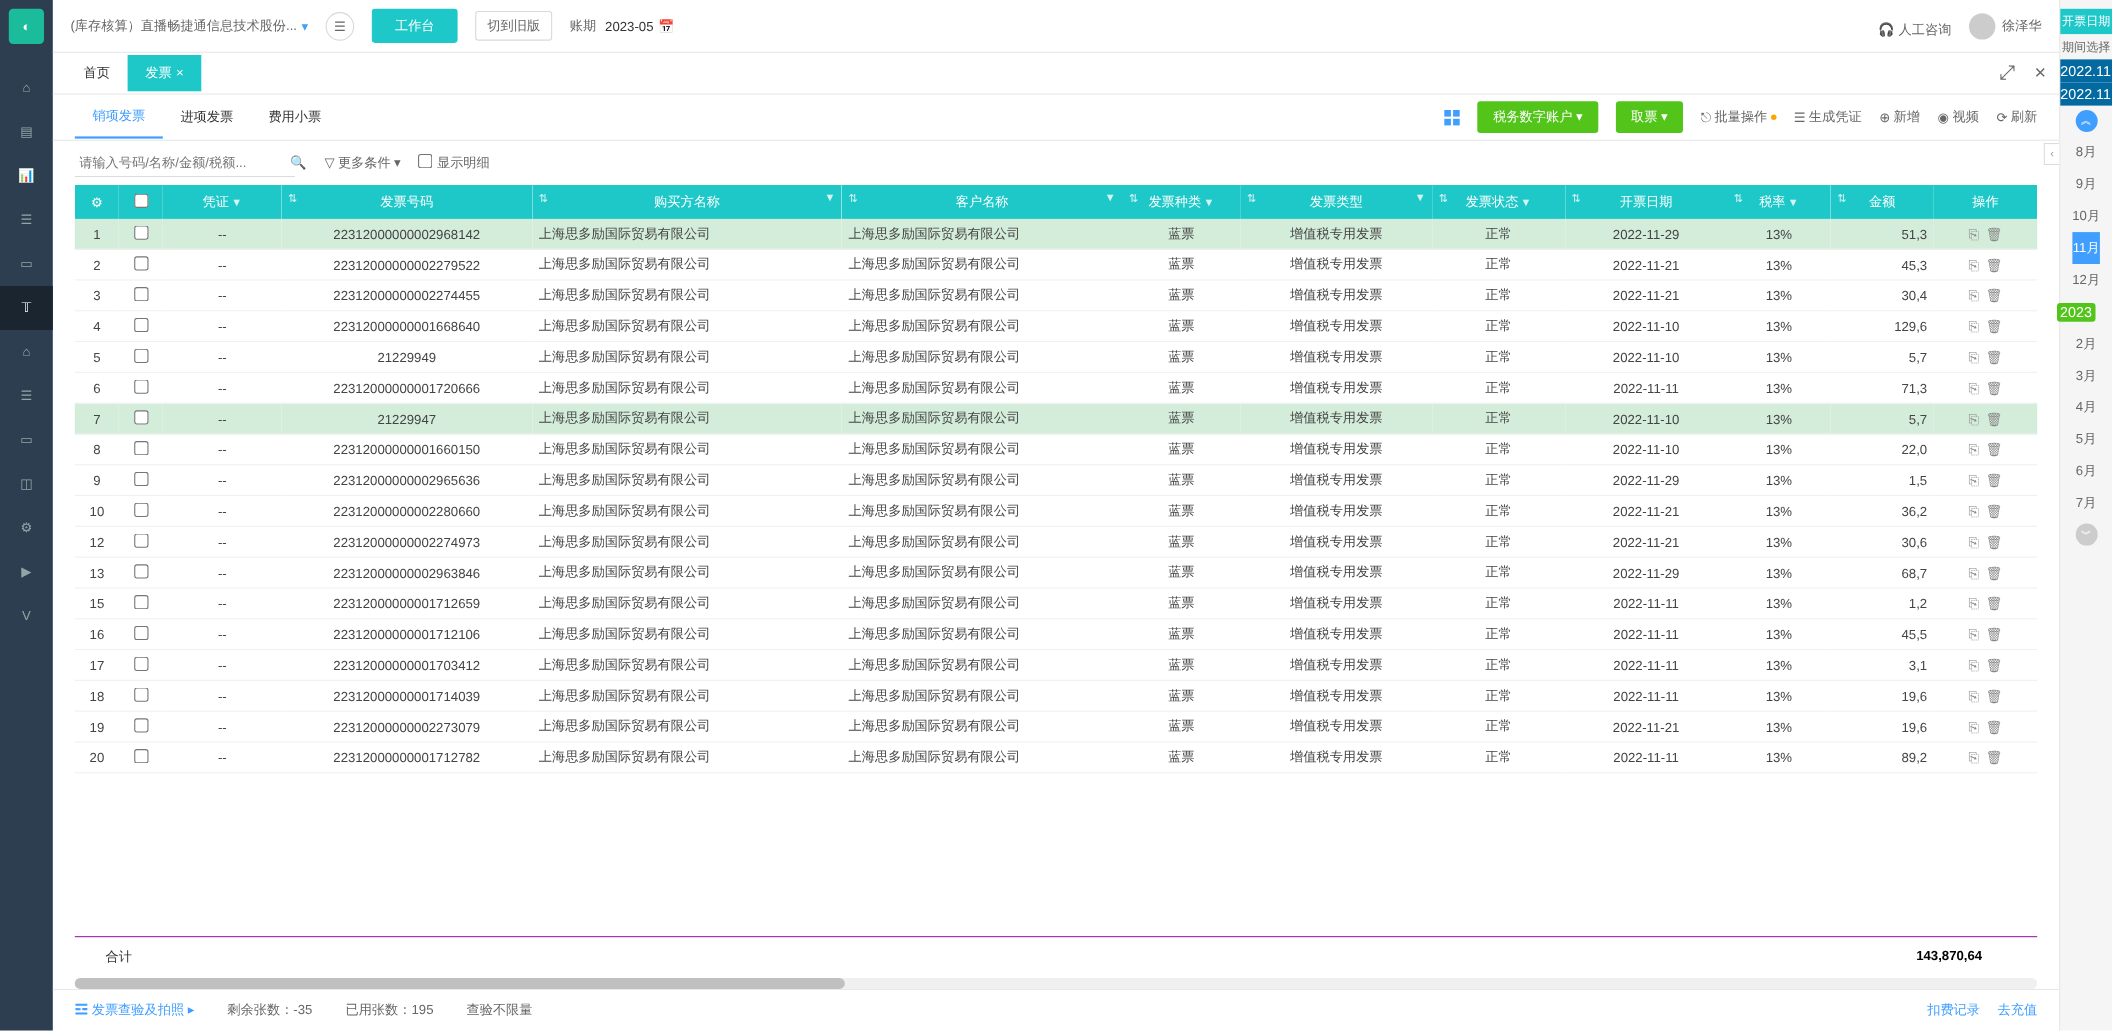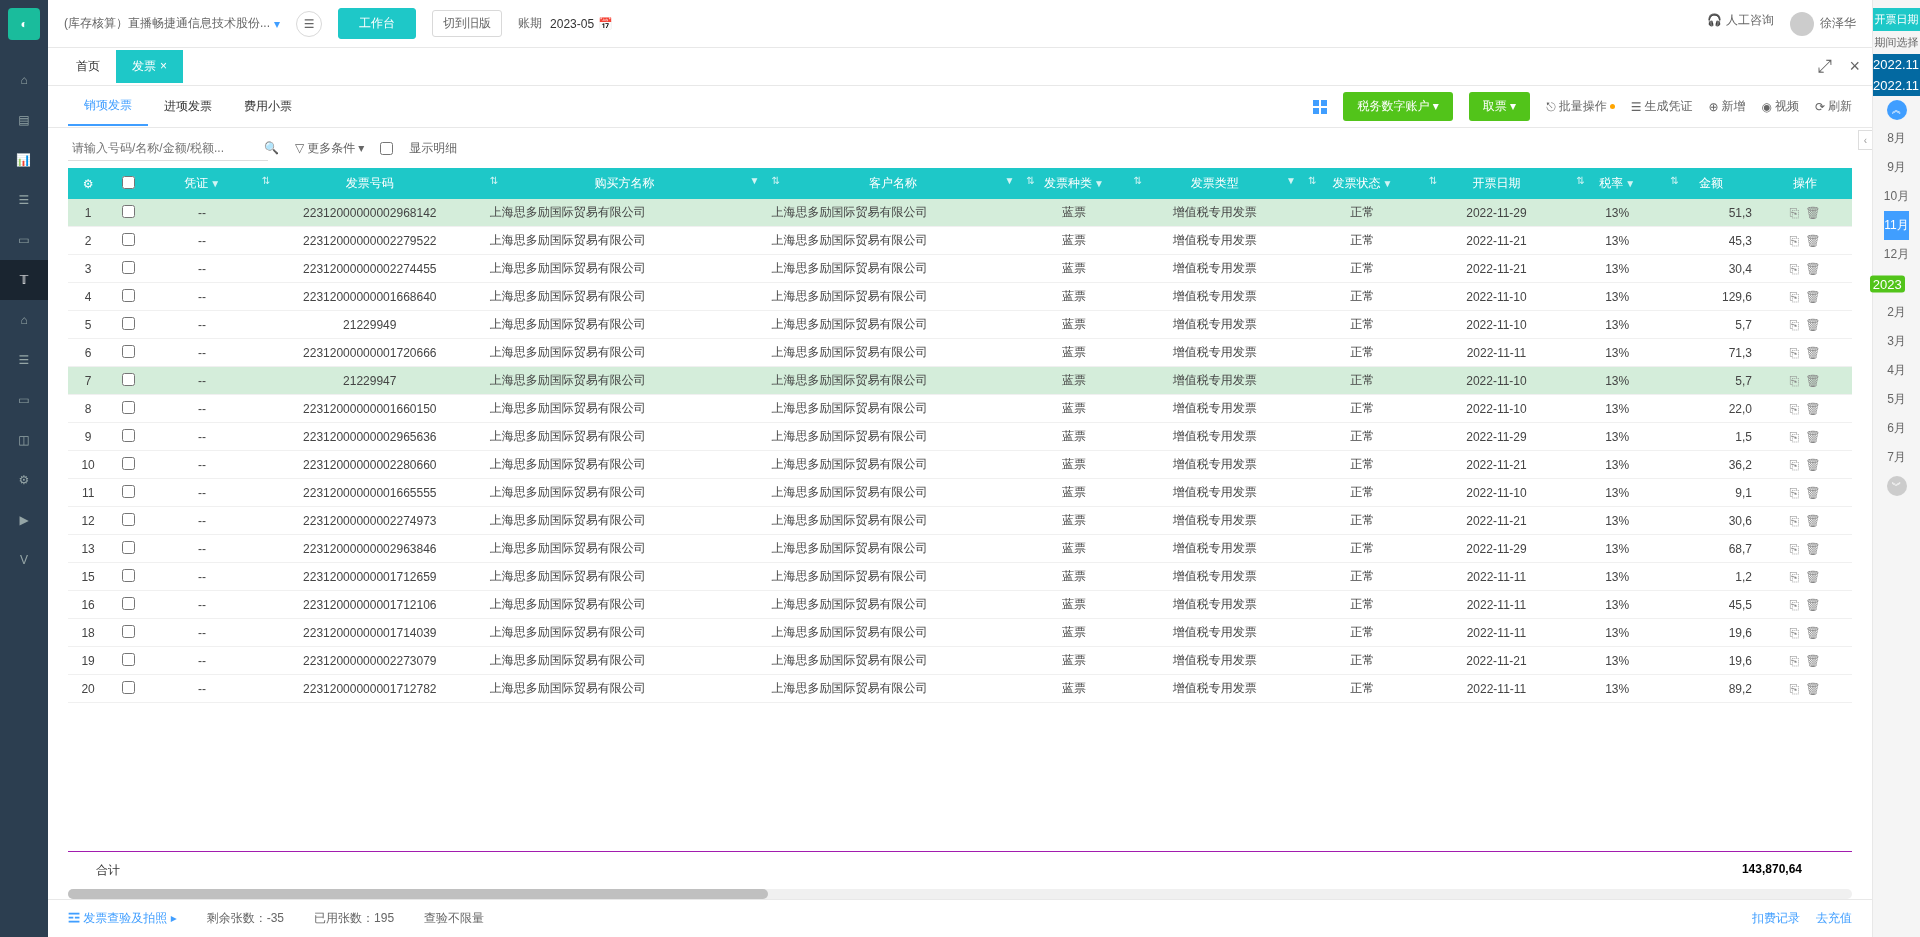--- a/index.html
+++ b/index.html
@@ -11,41 +11,41 @@
 .nav-item.active{background:#1a2530;color:#fff}
 .main{flex:1;display:flex;flex-direction:column}
 .header{height:48px;display:flex;align-items:center;padding:0 16px;border-bottom:1px solid #e8e8e8}
 .company-select{color:#666;cursor:pointer;display:flex;align-items:center}
 .company-select .caret{color:#409eff;margin-left:4px}
 .hdr-btn{margin-left:16px;padding:4px 10px;border:1px solid #d9d9d9;border-radius:3px;background:#fff;cursor:pointer;color:#666}
 .hdr-btn.primary{background:#1ec8c8;color:#fff;border-color:#1ec8c8;padding:6px 20px}
 .period-label{margin-left:16px;color:#666}
 .period-val{margin-left:8px;color:#333}
 .cal-icon{color:#1ec8c8;margin-left:4px}
-.header-right{margin-left:auto;display:flex;align-items:flex-start;gap:16px;color:#666}
+.header-right{margin-left:auto;display:flex;align-items:flex-end;gap:16px;color:#666}
 .avatar{width:24px;height:24px;background:#ccc;border-radius:50%}
 .tabs{height:38px;display:flex;align-items:center;padding:0 12px;border-bottom:1px solid #e8e8e8;position:relative}
 .tab{padding:8px 16px;color:#333;cursor:pointer}
 .tab.active{background:#1ec8c8;color:#fff}
 .tab.active .close{margin-left:4px}
 .close-panel{position:absolute;right:12px;top:8px;font-size:18px;cursor:pointer;color:#666}
 .subtabs{height:42px;display:flex;align-items:center;padding:0 20px;border-bottom:1px solid #e8e8e8}
 .subtab{padding:10px 16px;cursor:pointer;color:#333}
 .subtab.active{color:#409eff;border-bottom:2px solid #409eff}
 .subtab-right{margin-left:auto;display:flex;align-items:center;gap:16px}
 .btn-green{background:#52c41a;color:#fff;padding:6px 14px;border-radius:3px;cursor:pointer;border:none}
 .action-link{color:#666;cursor:pointer;display:flex;align-items:center;gap:3px}
 .action-link .dot{width:5px;height:5px;background:orange;border-radius:50%}
 .grid-icon{display:inline-grid;grid-template-columns:repeat(2,6px);gap:2px}
 .grid-icon span{width:6px;height:6px;background:#409eff}
 .filter-bar{height:40px;display:flex;align-items:center;padding:0 20px;gap:16px}
 .search-box{width:200px;height:26px;border:none;border-bottom:1px solid #ddd;padding:0 4px;outline:none}
 .search-icon{color:#409eff;margin-left:-20px}
 .filter-btn{color:#666;cursor:pointer;display:flex;align-items:center;gap:3px}
-.checkbox-label{display:flex;align-items:center;gap:16px;color:#666}
+.checkbox-label{display:flex;align-items:flex-start;gap:4px;color:#666}
 .table-wrap{flex:1;overflow:auto;padding:0 20px;position:relative}
 table{width:100%;border-collapse:collapse}
 thead th{background:#1ec8c8;color:#fff;padding:7px 6px;text-align:center;font-weight:normal;position:relative}
 thead th.sortable::before{content:"⇅";position:absolute;left:6px;font-size:10px;opacity:.8}
 tbody td{padding:5px 6px;text-align:center;border-bottom:1px solid #f0f0f0;color:#444}
 tbody tr.hl{background:#d4edda}
 td.left{text-align:left}
 td.right{text-align:right}
 .op-icon{color:#888;cursor:pointer;margin:0 3px}
 .total-row{display:flex;margin:8px 20px 0;border-top:1px solid #a21caf}
@@ -315,35 +315,20 @@
               <td class="left">上海思多励国际贸易有限公司</td>
               <td>蓝票</td>
               <td>增值税专用发票</td>
               <td>正常</td>
               <td>2022-11-21</td>
               <td>13%</td>
               <td class="right">36,2</td>
               <td><span class="op-icon">⎘</span><span class="op-icon">🗑</span></td>
             </tr>
             <tr>
-              <td>11</td>
-              <td><input type="checkbox" style=""></td>
-              <td>--</td>
-              <td>22312000000001665555</td>
-              <td class="left">上海思多励国际贸易有限公司</td>
-              <td class="left">上海思多励国际贸易有限公司</td>
-              <td>蓝票</td>
-              <td>增值税专用发票</td>
-              <td>正常</td>
-              <td>2022-11-10</td>
-              <td>13%</td>
-              <td class="right">9,1</td>
-              <td><span class="op-icon">⎘</span><span class="op-icon">🗑</span></td>
-            </tr>
-            <tr>
               <td>12</td>
               <td><input type="checkbox" style=""></td>
               <td>--</td>
               <td>22312000000002274973</td>
               <td class="left">上海思多励国际贸易有限公司</td>
               <td class="left">上海思多励国际贸易有限公司</td>
               <td>蓝票</td>
               <td>增值税专用发票</td>
               <td>正常</td>
               <td>2022-11-21</td>
@@ -387,20 +372,35 @@
               <td>--</td>
               <td>22312000000001712106</td>
               <td class="left">上海思多励国际贸易有限公司</td>
               <td class="left">上海思多励国际贸易有限公司</td>
               <td>蓝票</td>
               <td>增值税专用发票</td>
               <td>正常</td>
               <td>2022-11-11</td>
               <td>13%</td>
               <td class="right">45,5</td>
+              <td><span class="op-icon">⎘</span><span class="op-icon">🗑</span></td>
+            </tr>
+            <tr>
+              <td>17</td>
+              <td><input type="checkbox" style=""></td>
+              <td>--</td>
+              <td>22312000000001703412</td>
+              <td class="left">上海思多励国际贸易有限公司</td>
+              <td class="left">上海思多励国际贸易有限公司</td>
+              <td>蓝票</td>
+              <td>增值税专用发票</td>
+              <td>正常</td>
+              <td>2022-11-11</td>
+              <td>13%</td>
+              <td class="right">3,1</td>
               <td><span class="op-icon">⎘</span><span class="op-icon">🗑</span></td>
             </tr>
             <tr>
               <td>18</td>
               <td><input type="checkbox" style=""></td>
               <td>--</td>
               <td>22312000000001714039</td>
               <td class="left">上海思多励国际贸易有限公司</td>
               <td class="left">上海思多励国际贸易有限公司</td>
               <td>蓝票</td>

